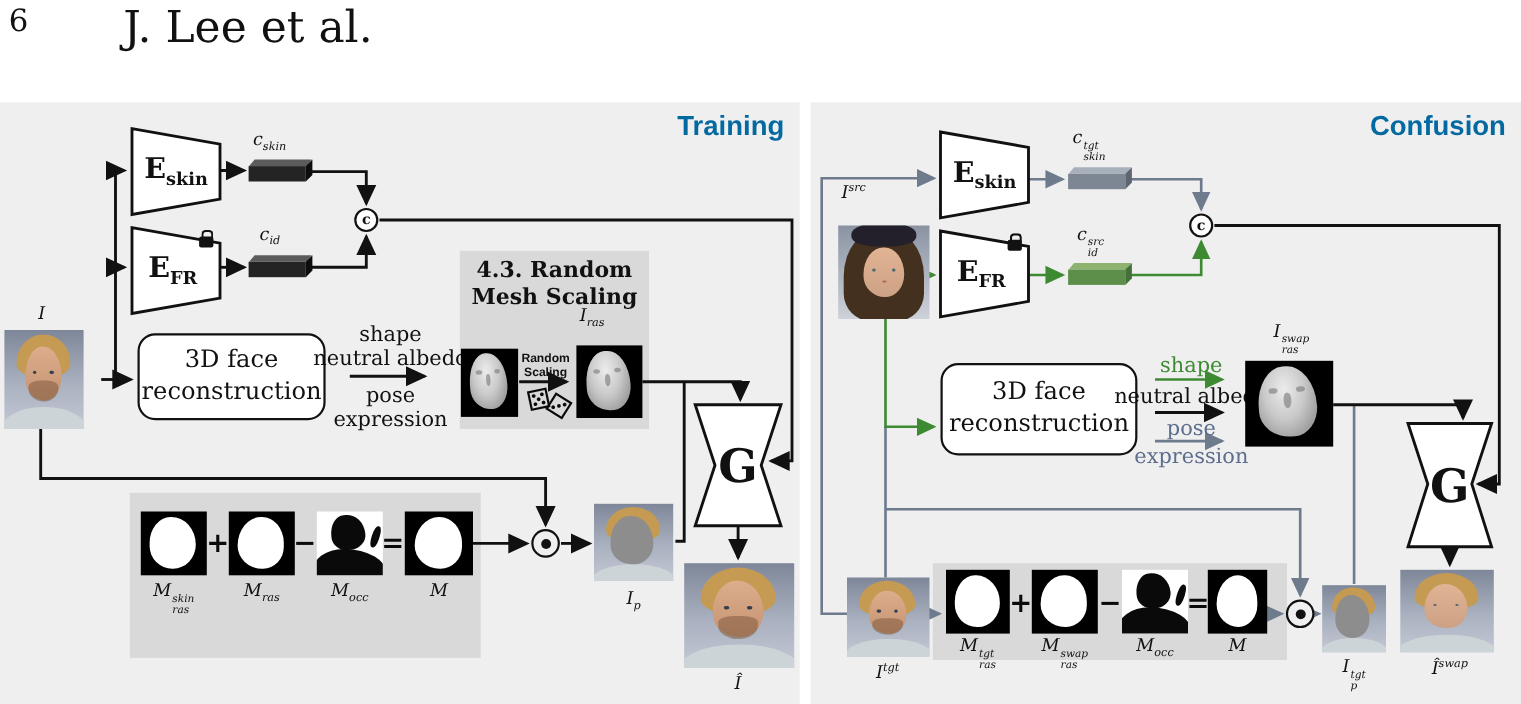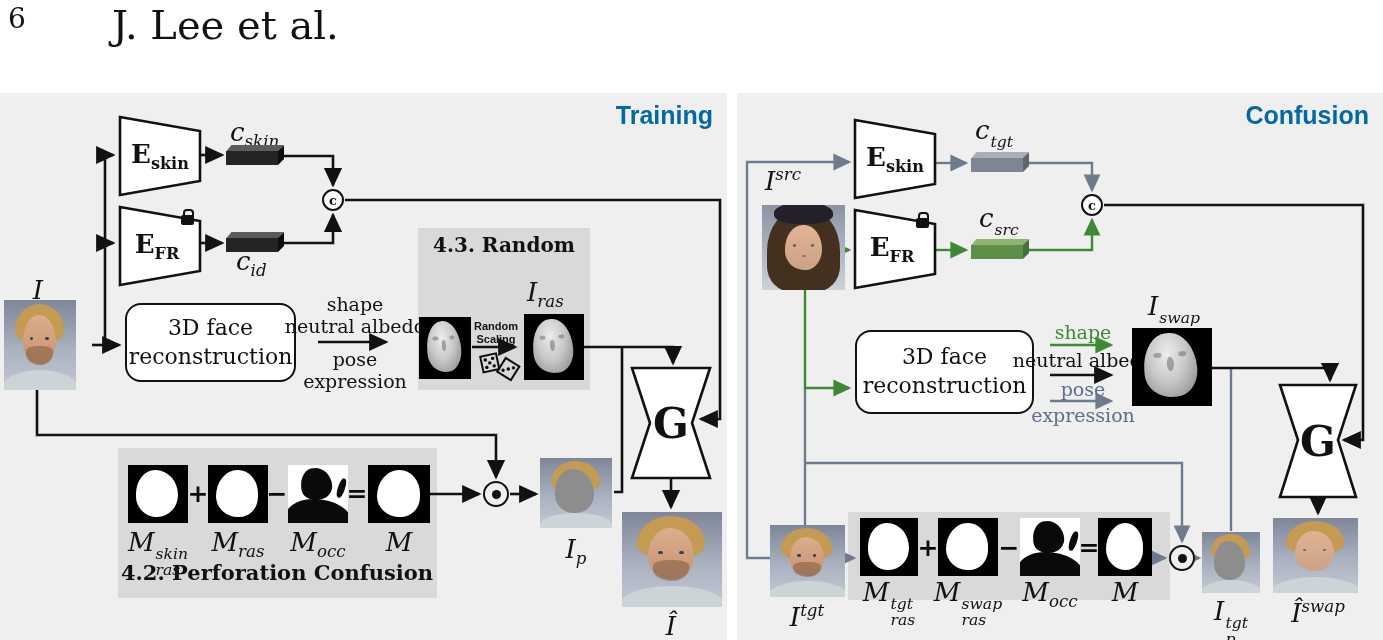--- a/index.html
+++ b/index.html
@@ -10,21 +10,21 @@
   #panel-inference{left:737px;width:646px;}
   .panel-title{position:absolute;top:8px;right:14px;font-family:"Liberation Sans",sans-serif;
                font-weight:bold;font-size:25px;color:#0369a1;}
   .wires{position:absolute;left:0;top:0;pointer-events:none;}
   .subbox{position:absolute;background:#d9d9d9;}
   .whitebox{position:absolute;background:#fff;border:2.5px solid #111;border-radius:16px;
             display:flex;flex-direction:column;align-items:center;justify-content:center;
             font-size:22px;line-height:1.3;text-align:center;}
   .lbl{position:absolute;transform:translateX(-50%);white-space:nowrap;}
   .lbl-l{position:absolute;white-space:nowrap;}
-  .math{font-style:italic;font-size:26px;}
+  .math{font-style:italic;font-size:16px;}
   .math sub{font-size:64%;}
   .math sup{font-size:64%;}
   .stk{display:inline-flex;flex-direction:column;font-size:60%;line-height:1.05;
        vertical-align:-0.5em;margin-left:1px;text-align:left;}
   .enc-lbl{position:absolute;display:flex;align-items:center;justify-content:center;
            font-weight:bold;font-size:26px;font-style:normal;}
   .enc-lbl sub{font-size:62%;}
   .boxtitle{position:absolute;transform:translateX(-50%);font-weight:bold;font-size:20px;white-space:nowrap;}
   .smallbold{position:absolute;transform:translateX(-50%);font-family:"Liberation Sans",sans-serif;
              font-weight:bold;font-size:11px;line-height:1.15;white-space:nowrap;color:#111;}
@@ -152,21 +152,21 @@
     <span class="math" style="font-style:normal;font-size:26px;"><span>E</span><sub>FR</sub></span>
   </div>
   <div class="lock" style="left:181px;top:122px;"></div>
 
   <div class="lbl-l math" style="left:230px;top:24px;"><span>c</span><sub>skin</sub></div>
   <div class="bar" style="left:226px;top:52px;--f:#242424;--t:#5c5c5c;--s:#0d0d0d;">
       <span class="bt"></span>
       <span class="bf"></span>
       <span class="bs"></span>
     </div>
-  <div class="lbl-l math" style="left:236px;top:110px;margin-top:43px;"><span>c</span><sub>id</sub></div>
+  <div class="lbl-l math" style="left:236px;top:110px;"><span>c</span><sub>id</sub></div>
   <div class="bar" style="left:226px;top:139px;--f:#242424;--t:#5c5c5c;--s:#0d0d0d;">
       <span class="bt"></span>
       <span class="bf"></span>
       <span class="bs"></span>
     </div>
 
   <div class="circ-c" style="left:322px;top:96px;">
       <span>c</span>
     </div>
 
@@ -185,20 +185,21 @@
     <span>3D face</span>
       <span>reconstruction</span>
   </div>
 
   <div class="param" style="left:355px;top:200px;">shape</div>
   <div class="param" style="left:355px;top:222px;">neutral albedo</div>
   <div class="param" style="left:355px;top:255px;">pose</div>
   <div class="param" style="left:355px;top:277px;">expression</div>
 
   <div class="boxtitle" style="left:504px;top:140px;">4.3. Random</div>
+  <div class="boxtitle" style="left:504px;top:164px;">Mesh Scaling</div>
   <div class="lbl-l math" style="left:527px;top:184px;"><span>I</span><sub>ras</sub></div>
   <div class="img meshimg" style="left:419px;top:224px;width:52px;height:62px;">
     <span class="meshface">
       <span class="mesheye" style="left:18%;"></span>
       <span class="mesheye" style="right:18%;"></span>
       <span class="meshnose"></span>
     </span>
   </div>
   <div class="smallbold" style="left:496px;top:227px;">Random</div>
   <div class="smallbold" style="left:496px;top:240px;">Scaling</div>
@@ -230,21 +231,20 @@
       <span class="blob blob2"></span>
     </div>
 
   <div class="lbl math" style="left:158px;top:434px;"><span>M</span><span class="stk">
         <span>skin</span>
         <span>ras</span>
       </span></div>
   <div class="lbl math" style="left:238px;top:434px;"><span>M</span><sub>ras</sub></div>
   <div class="lbl math" style="left:318px;top:434px;"><span>M</span><sub>occ</sub></div>
   <div class="lbl math" style="left:399px;top:434px;"><span>M</span></div>
-  <div class="boxtitle" style="left:277px;top:467px;font-size:21px;">4.2. Perforation Confusion</div>
 
   <div class="circ-dot" style="left:483px;top:388px;">
       <span class="dot"></span>
     </div>
 
   <div class="img av av-man" style="left:540px;top:365px;width:72px;height:70px;">
     <span class="hair-m"></span>
     <span class="shirt"></span>
     <span class="pblob"></span>
   </div>

